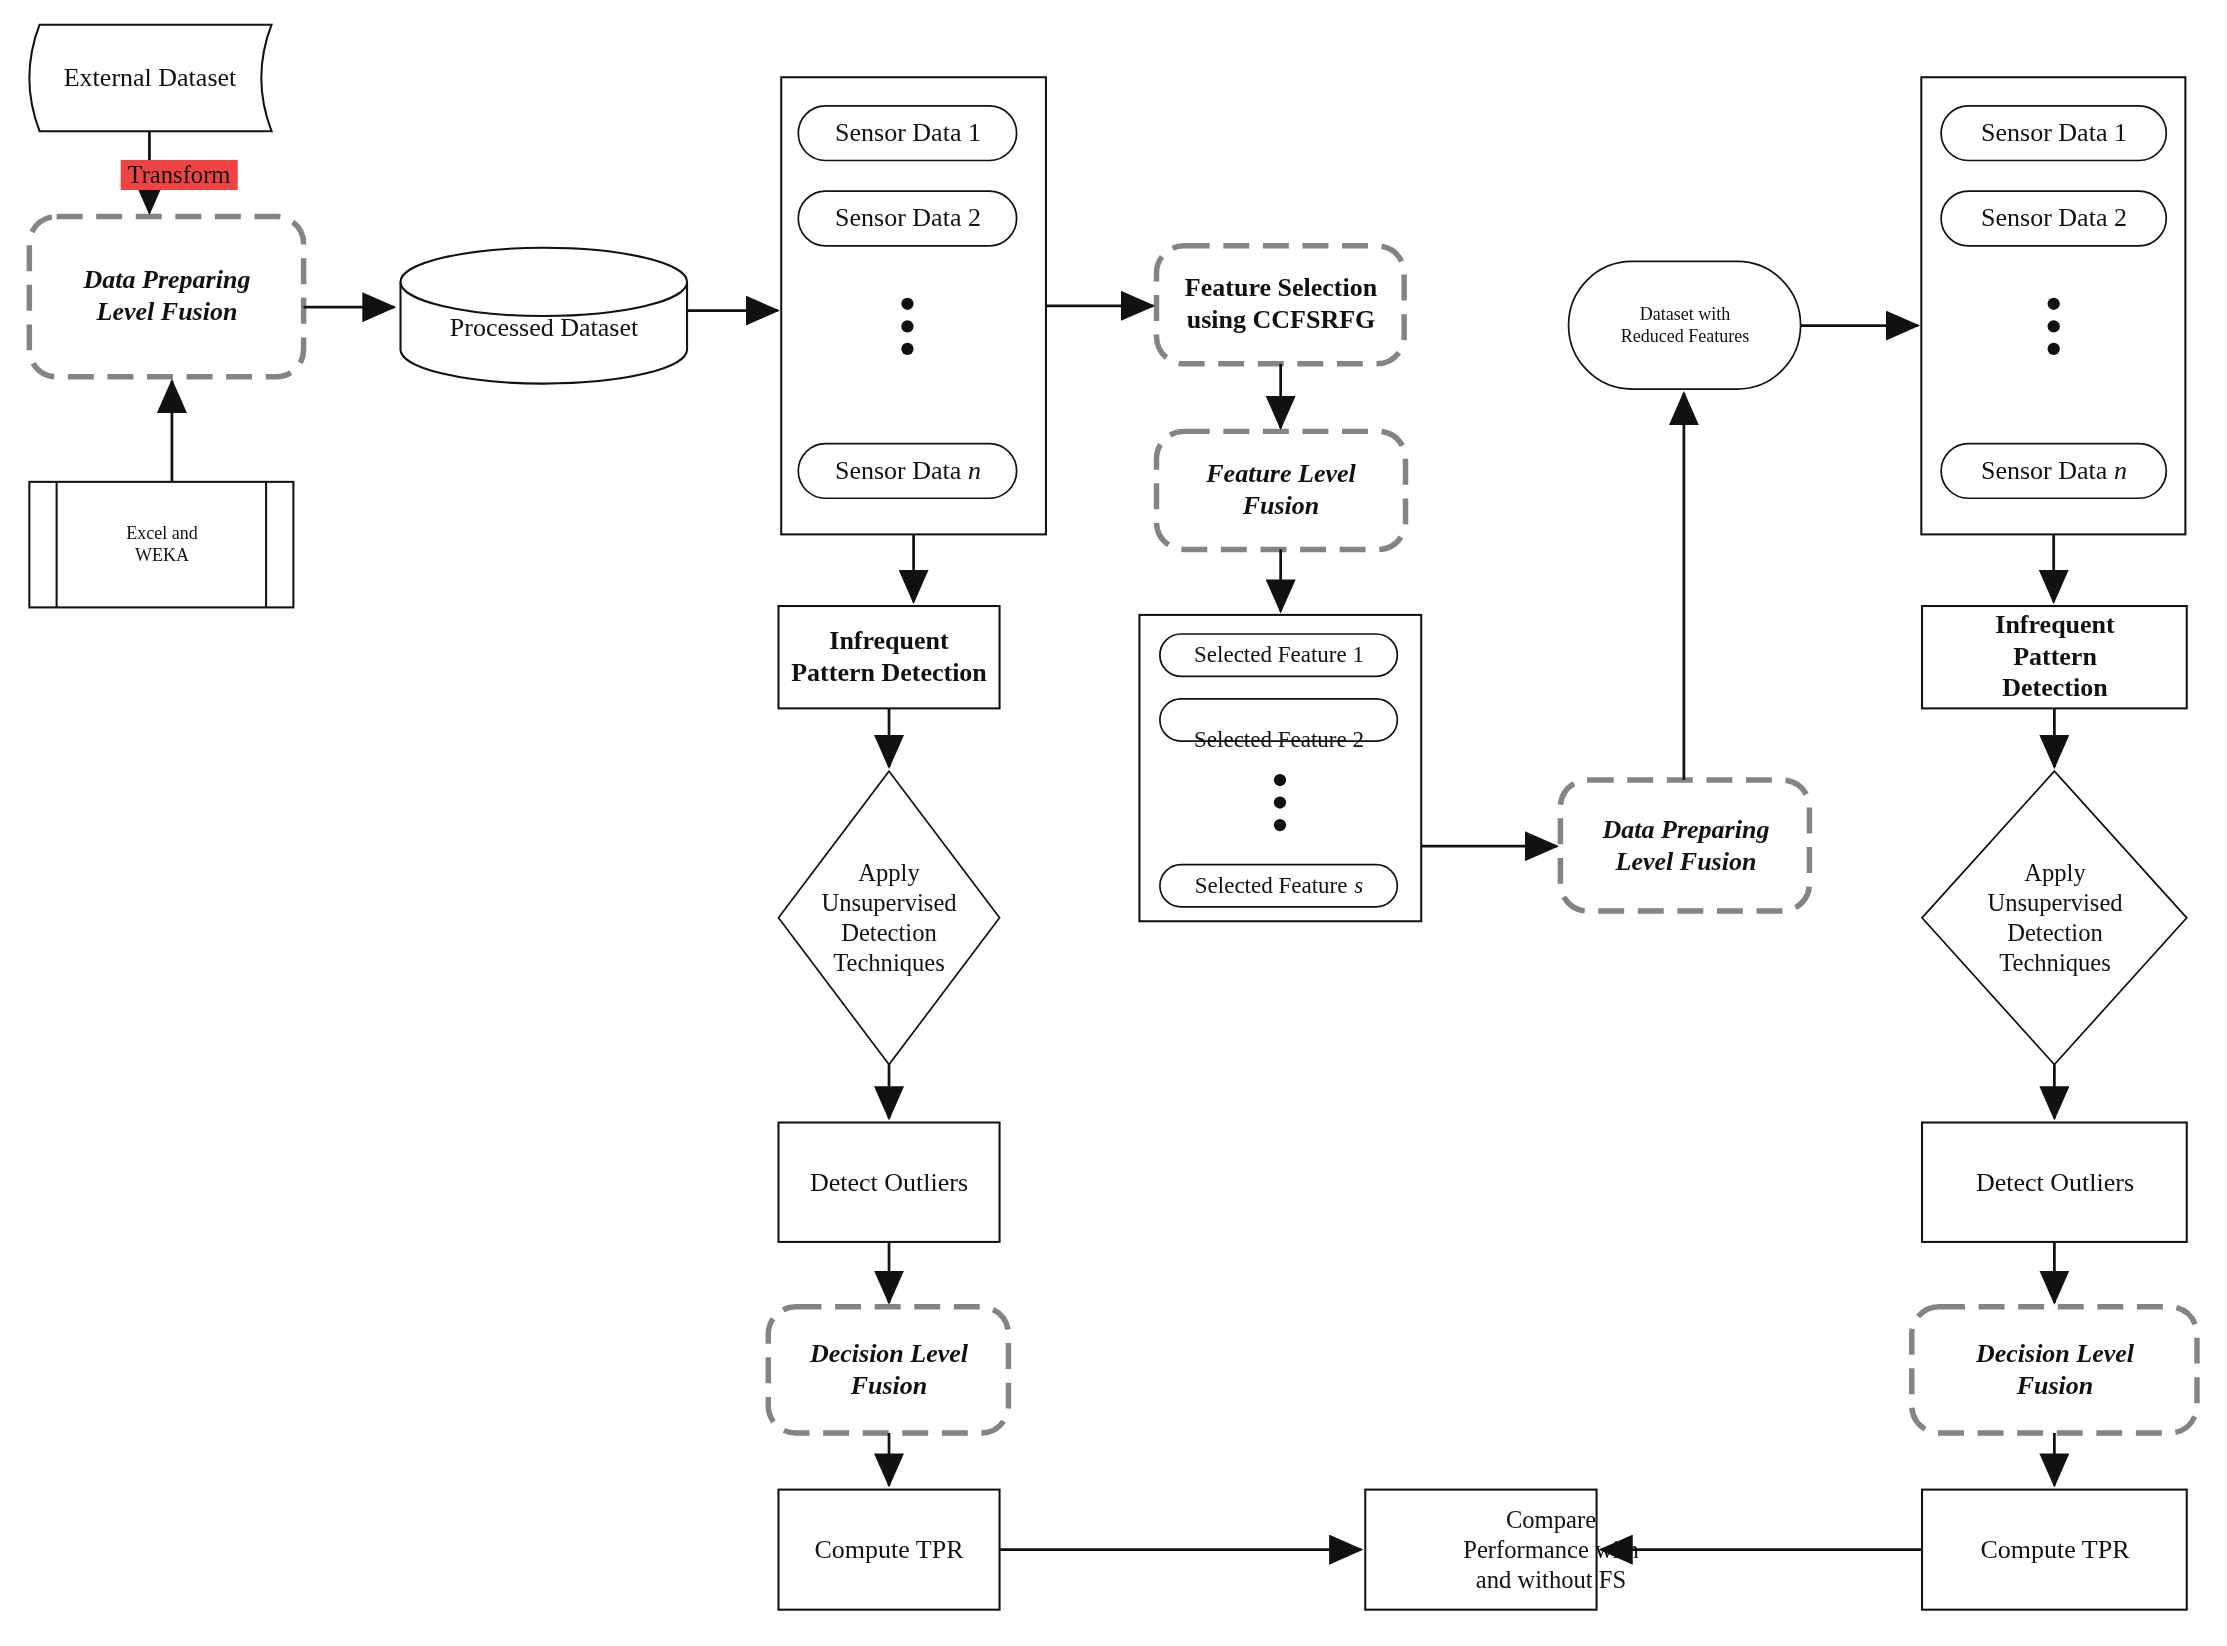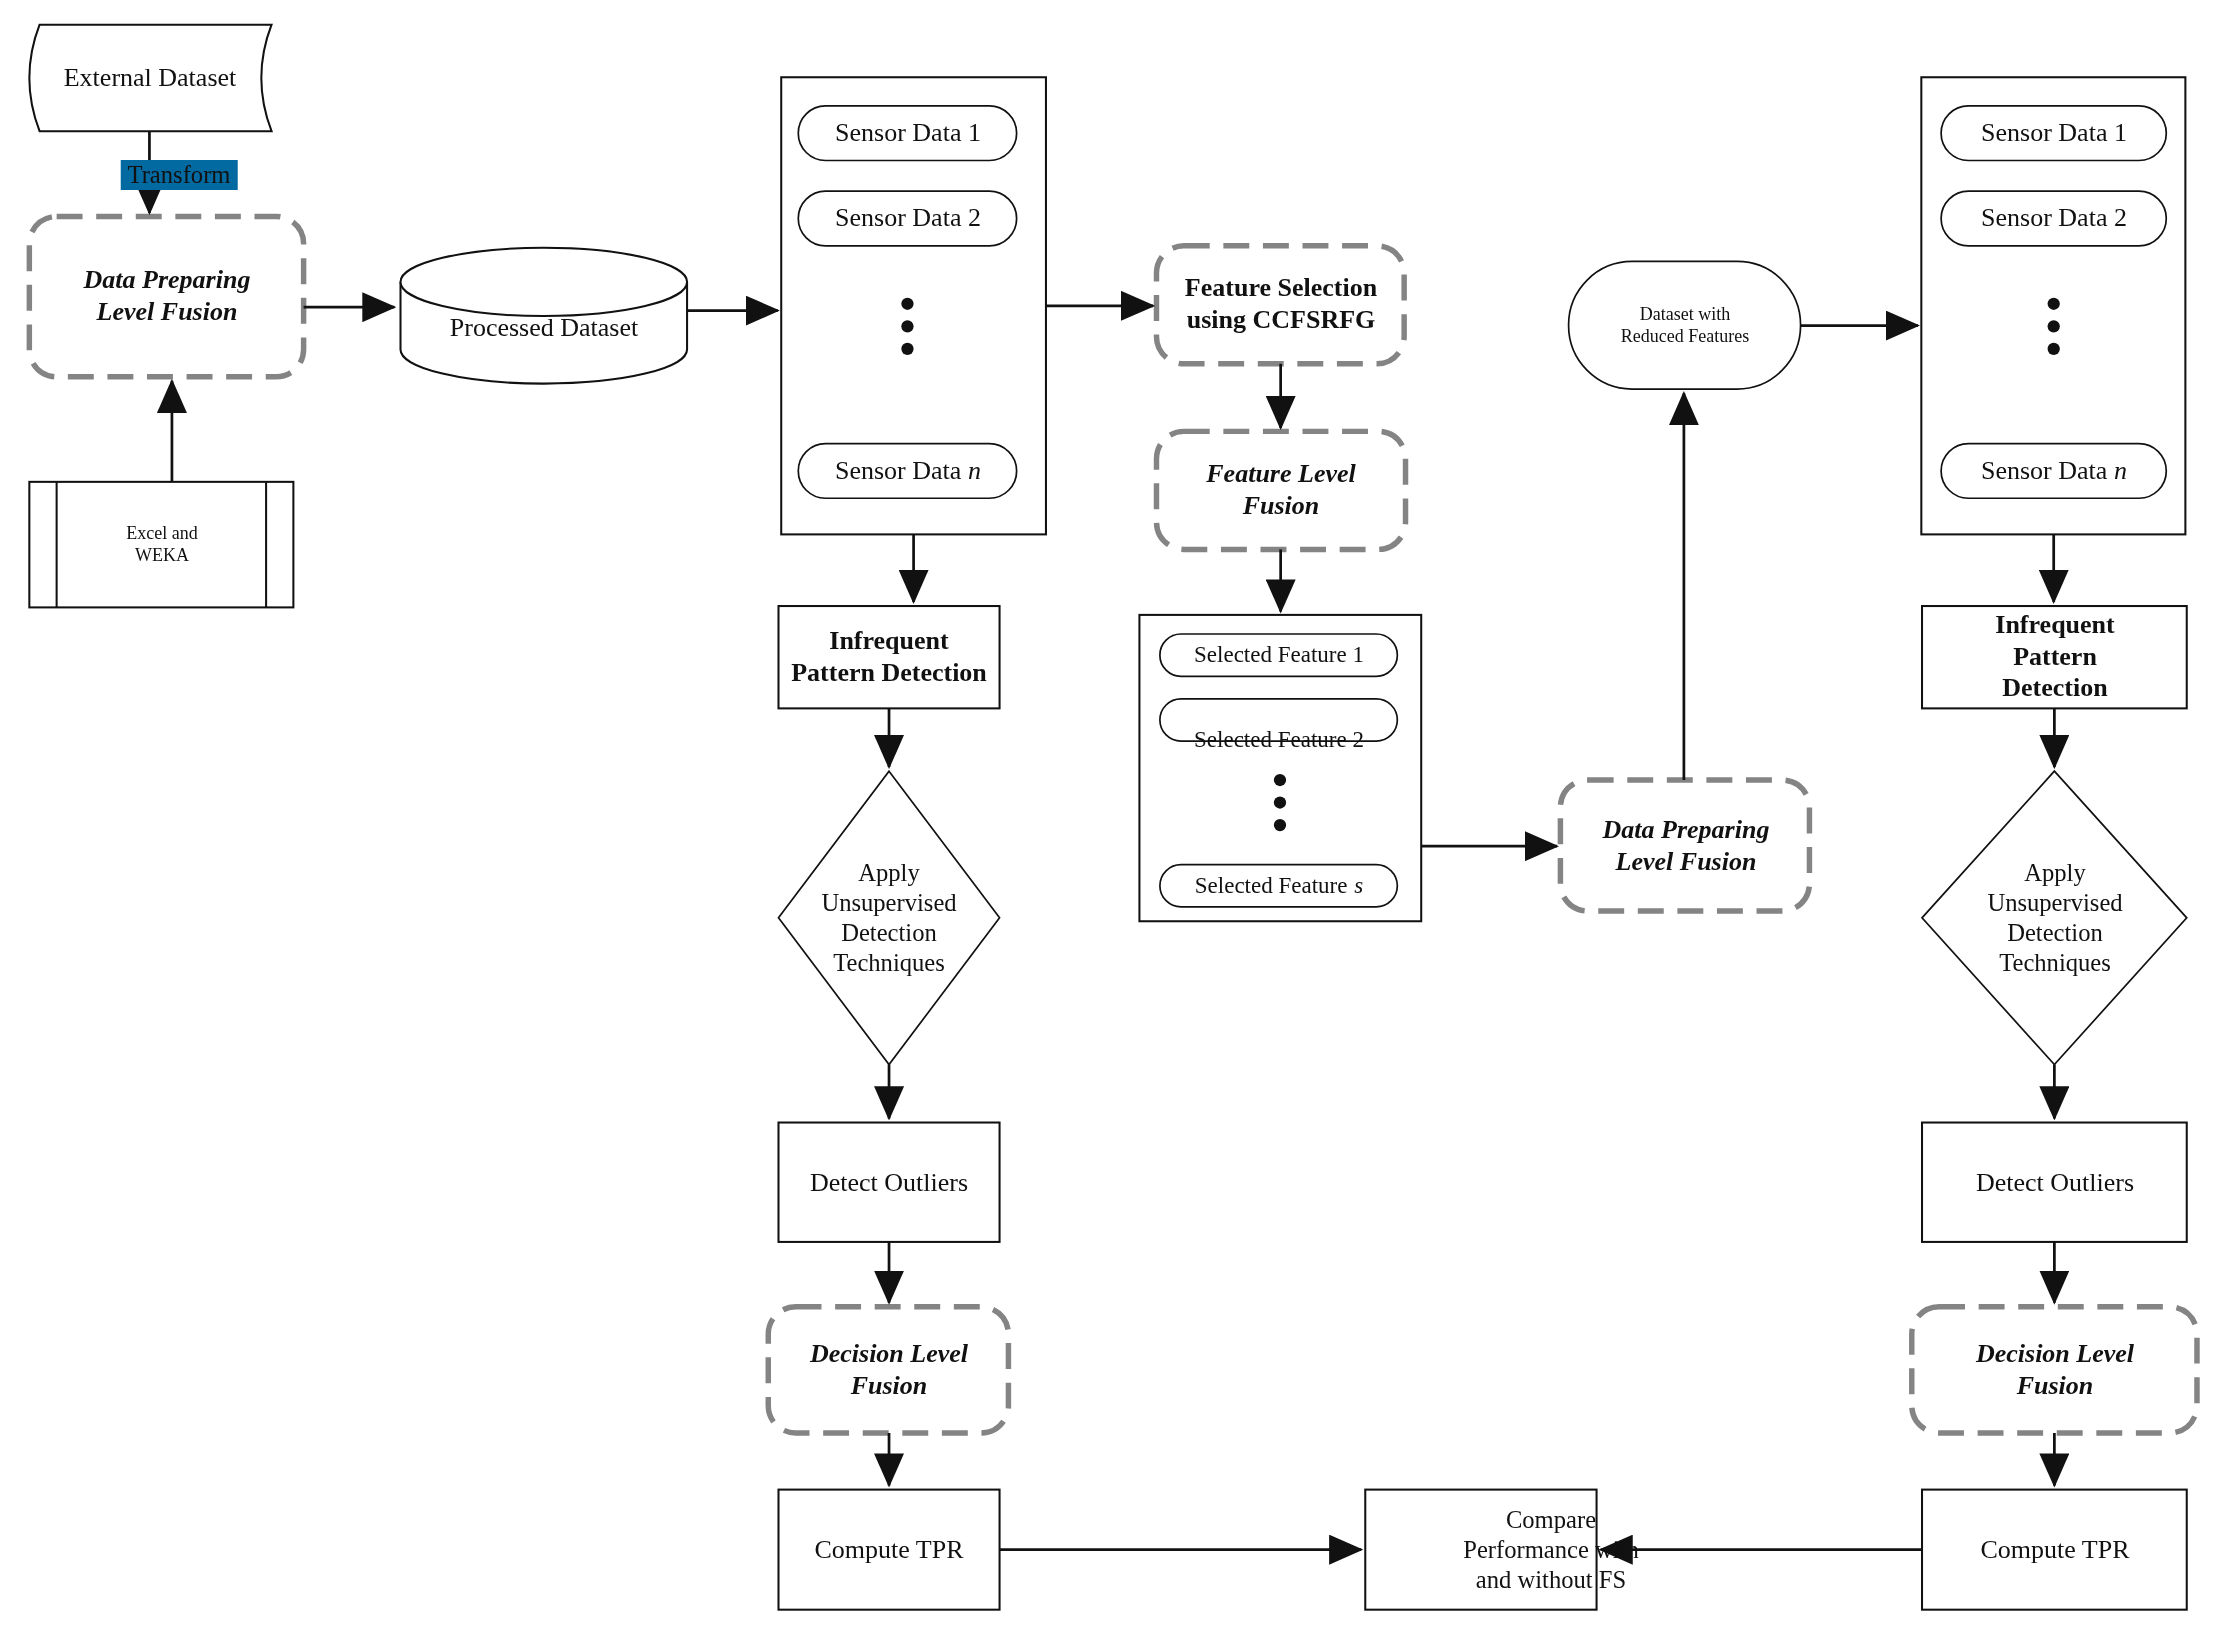--- a/index.html
+++ b/index.html
@@ -19,21 +19,21 @@
     white-space:pre-line;
     line-height:1.22;
     font-size:26px;
     color:#111111;
   }
   .bold{font-weight:bold;}
   .bolditalic{font-weight:bold;font-style:italic;}
   .small{font-size:18px;}
   .mid{font-size:23px;}
   .compare{font-size:24.6px;}
-  .whitebg{background:#0369a1;padding:0 6.8px;font-family:Liberation Serif, serif;}
+  .whitebg{background:#ef4444;padding:0 6.8px;font-family:Liberation Serif, serif;}
   .var{font-style:italic;margin-left:6.8px;}
 </style>
 </head>
 <body>
 
 <div id="canvas">
 
   <svg id="shapes" viewBox="0 0 3264 2412" xmlns="http://www.w3.org/2000/svg">
     <defs>
       <marker id="ah" markerUnits="userSpaceOnUse" markerWidth="50" markerHeight="44" refX="47" refY="22" orient="auto">

